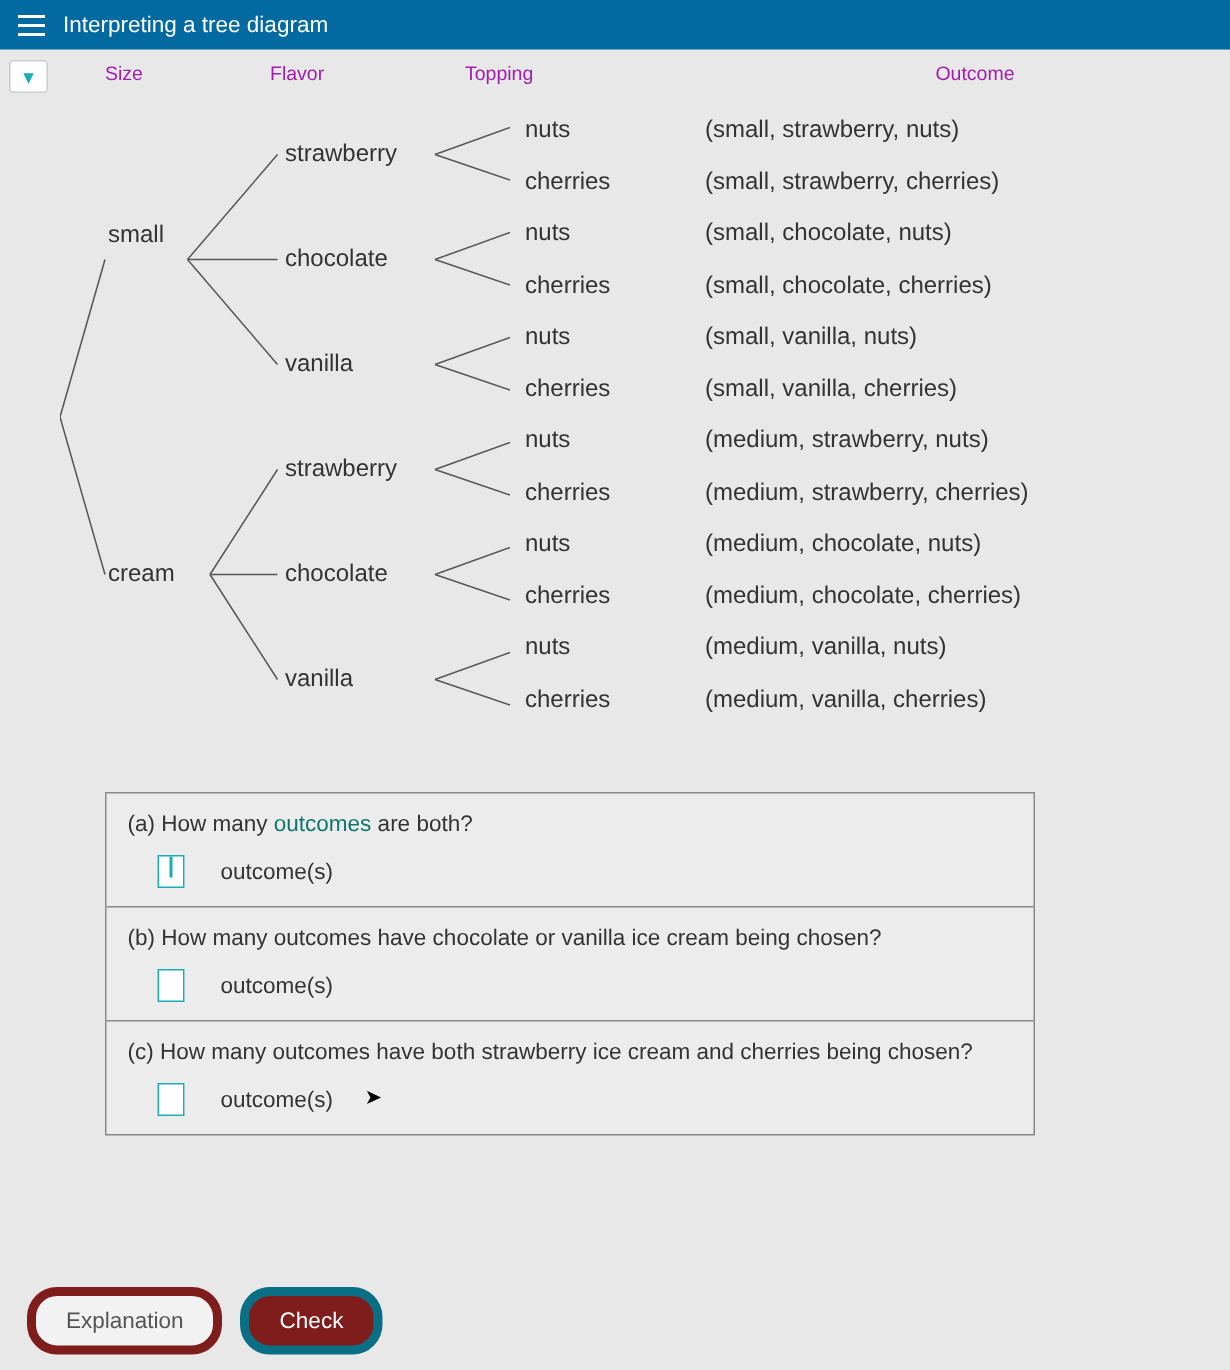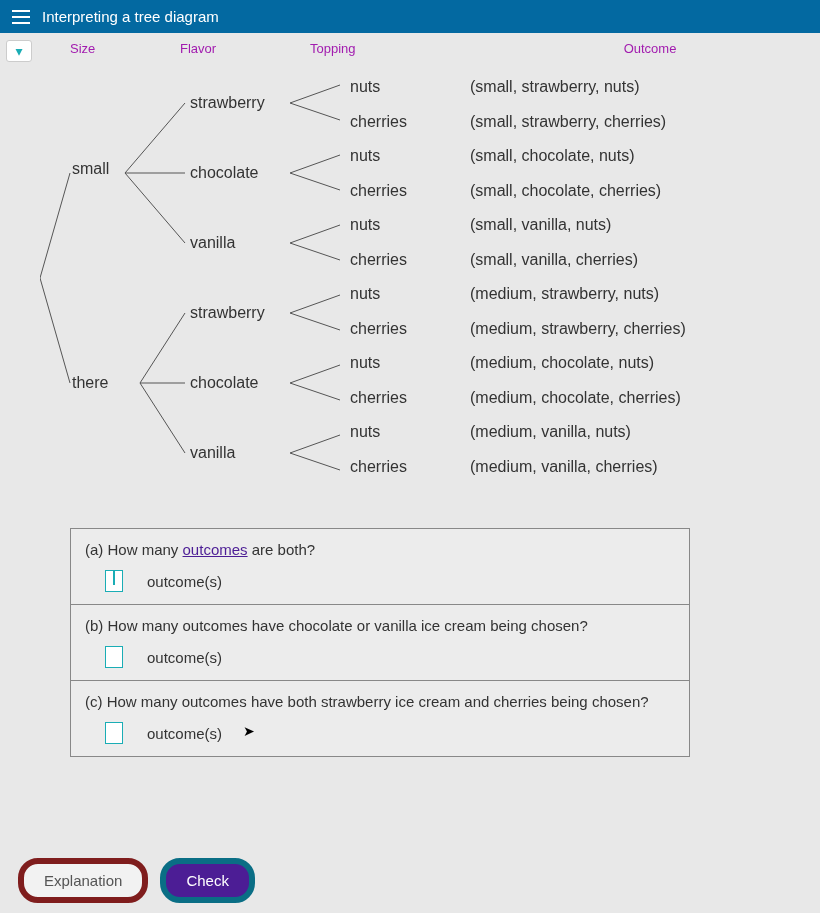--- a/index.html
+++ b/index.html
@@ -98,21 +98,21 @@
     width: 620px;
     background: #ececec;
     font-size: 15px;
   }
   .qrow {
     border-bottom:1px solid #888;
     padding: 12px 14px;
   }
   .qrow:last-child { border-bottom:none;}
   .qtext { margin-bottom: 12px; color:#333;}
-  .qtext .link { color:#4c1d95; text-decoration: underline;}
+  .qtext .link { color:#0f766e; }
   .answer-line { display:flex; align-items:center; gap:24px; padding-left:20px;}
   .answer-box {
     width: 18px; height: 22px;
     border:1px solid #1aadb5;
     background:#fff;
   }
   .cursor-box {
     width: 2px; height: 14px; background:#1aadb5;
     margin:auto;
   }
@@ -126,21 +126,21 @@
     padding: 8px 20px;
     border-radius: 20px;
     font-size: 15px;
     border:6px solid #7f1d1d;
     background:#f2f2f2;
     color:#555;
     cursor:pointer;
     margin-top:20px;
   }
   .btn-check {
-    background:#4c1d95;
+    background:#7f1d1d;
     color:#fff;
     border-color:#0a6e85;
   }
   .pointer-icon{
     position:absolute;
     left:243px; top:723px;
     font-size:14px; color:#000;
   }
 </style>
 </head>
@@ -189,22 +189,22 @@
           <line x1="250" y1="175" x2="300" y2="192"></line>
         <line x1="250" y1="245" x2="300" y2="227"></line>
           <line x1="250" y1="245" x2="300" y2="262"></line>
         <line x1="250" y1="315" x2="300" y2="297"></line>
           <line x1="250" y1="315" x2="300" y2="332"></line>
         <line x1="250" y1="385" x2="300" y2="367"></line>
           <line x1="250" y1="385" x2="300" y2="402"></line>
       </g>
     </svg>
 
-    <div class="size-label" style="left:32px;top:92px">small</div>
-    <div class="size-label" style="left:32px;top:306px">there</div>
+    <div class="size-label" style="left:32px;top:80px">small</div>
+    <div class="size-label" style="left:32px;top:306px">cream</div>
 
     <div class="flavor-label" style="left:150px;top:26px">strawberry</div>
     <div class="flavor-label" style="left:150px;top:96px">chocolate</div>
     <div class="flavor-label" style="left:150px;top:166px">vanilla</div>
     <div class="flavor-label" style="left:150px;top:236px">strawberry</div>
     <div class="flavor-label" style="left:150px;top:306px">chocolate</div>
     <div class="flavor-label" style="left:150px;top:376px">vanilla</div>
 
     <div class="topping-col">
       <div>nuts</div>

